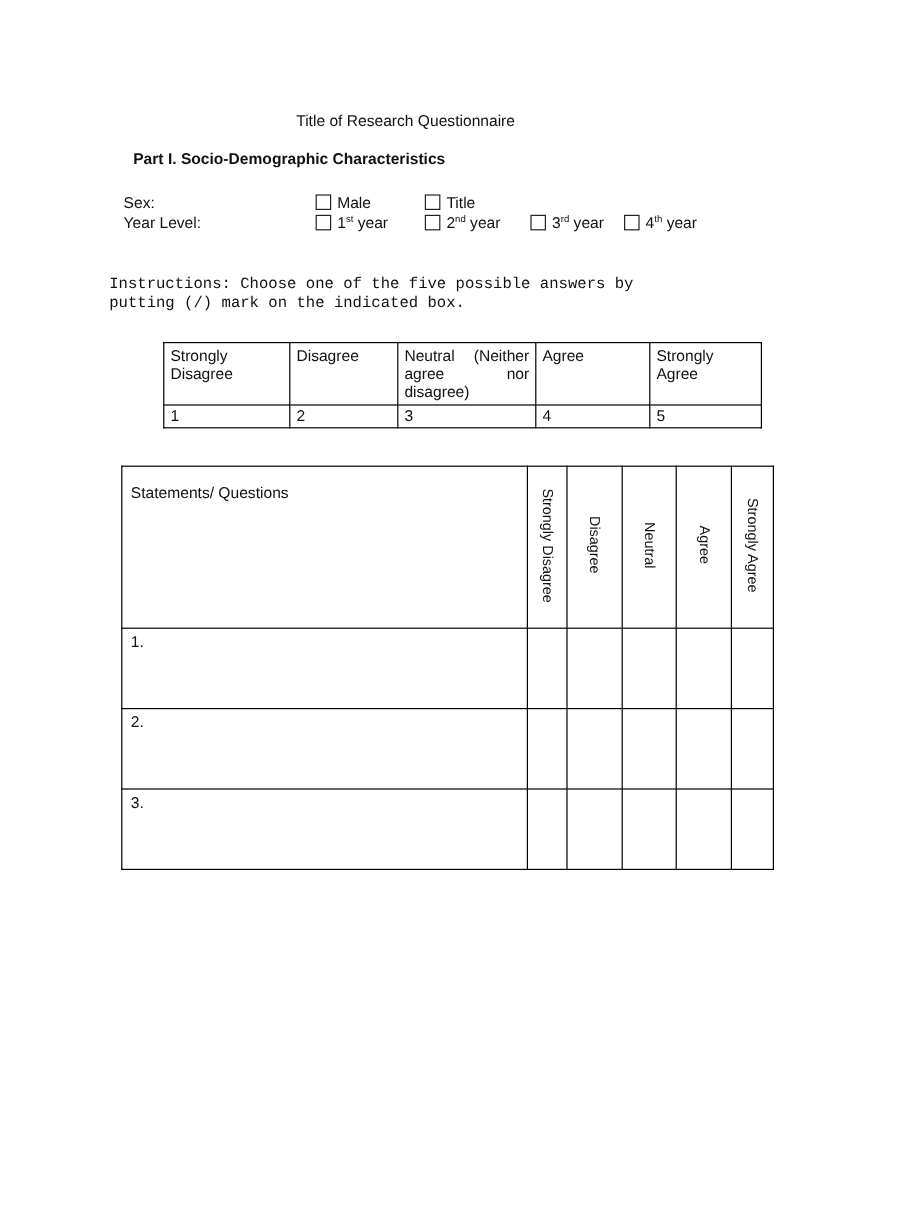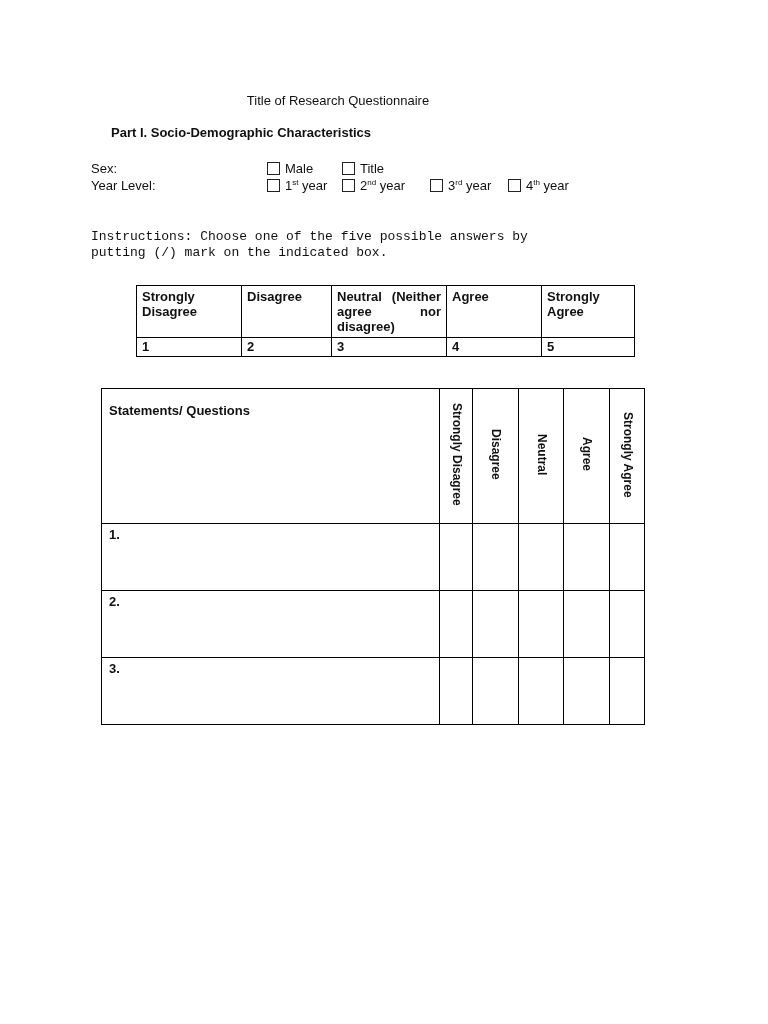--- a/index.html
+++ b/index.html
@@ -26,45 +26,45 @@
     line-height: 15px;
     margin-bottom: 21px;
     padding-left: 20px;
   }
   .intro {
     margin: 0 0 14px 0;
     line-height: 16.5px;
   }
 
   .demo { margin-bottom: 0; }
-  .demo-row { position: relative; height: 17px; }
+  .demo-row { position: relative; height: 17px; margin-left: 12px; }
   .demo-label { position: absolute; left: 0; top: 0; white-space: nowrap; }
   .opt { position: absolute; top: 0; white-space: nowrap; }
-  .opt-1 { left: 176px; }
+  .opt-1 { left: 160px; }
   .opt-2 { left: 251px; }
   .opt-3 { left: 339px; }
   .opt-4 { left: 417px; }
   .checkbox {
     display: inline-block;
     width: 13px; height: 13px;
     border: 1px solid #222;
     background: #fff;
     vertical-align: -2px;
     margin-right: 5px;
   }
   sup { font-size: 8px; line-height: 0; }
 
   .instructions {
     margin: 34px 0 0 0;
     line-height: 16px;
     font-family: Liberation Mono, monospace;
   }
 
   table { border-collapse: collapse; table-layout: fixed; }
-  td { border: 1px solid #000; vertical-align: top; font-weight: bold; }
+  td { border: 1px solid #000; vertical-align: top; }
 
   .scale-table {
     margin: 24px 0 0 45px;
     width: 498px;
   }
   .scale-table td {
     padding: 3px 5px;
     line-height: 15px;
   }
   .scale-table .justify { text-align: justify; }

